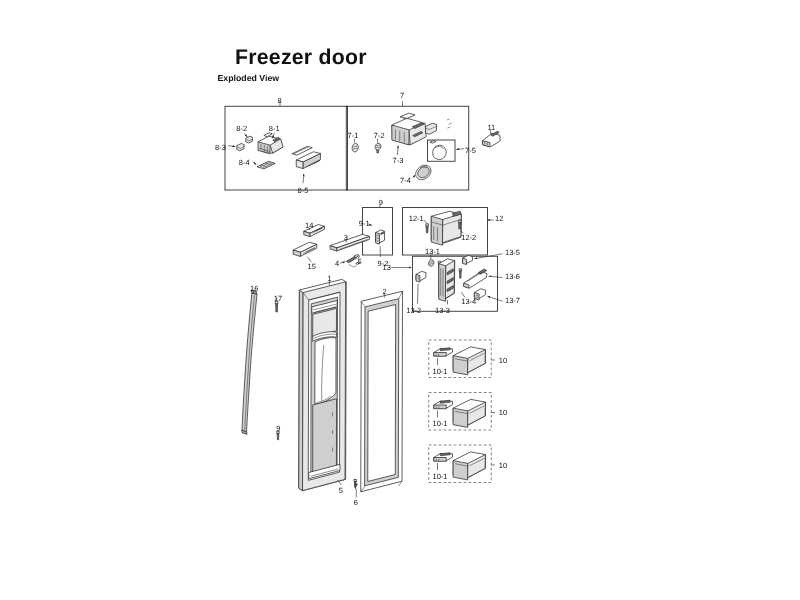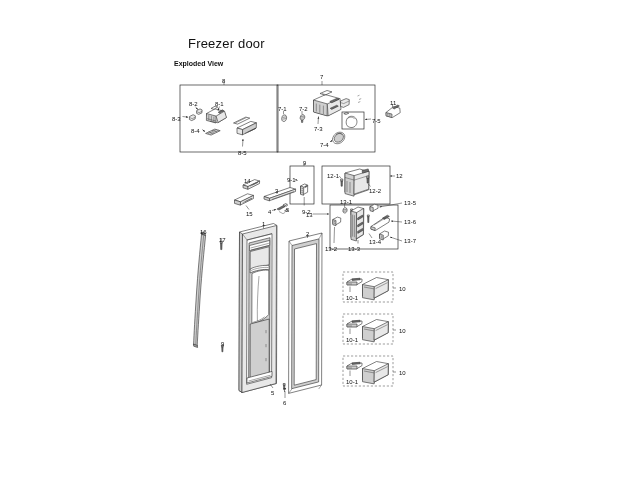--- a/index.html
+++ b/index.html
@@ -6,21 +6,21 @@
   html,body{margin:0;padding:0;background:#ffffff;}
   body{
     width:640px;height:480px;overflow:hidden;position:relative;
     font-family:"Liberation Sans","DejaVu Sans",sans-serif;
     color:#1a1a1a;
   }
   #page{position:absolute;left:0;top:0;width:640px;height:480px;background:#fff;}
 
   .title{
     position:absolute;left:188px;top:36px;
-    font-size:13px;font-weight:normal;letter-spacing:.2px;color:#111;
+    font-size:17px;font-weight:bold;letter-spacing:.2px;color:#111;
   }
   .subtitle{
     position:absolute;left:174px;top:60px;
     font-size:7px;font-weight:bold;color:#111;
   }
 
   
   #svgwrap{position:absolute;left:0;top:0;width:640px;height:480px;}
   svg{display:block;}
 

